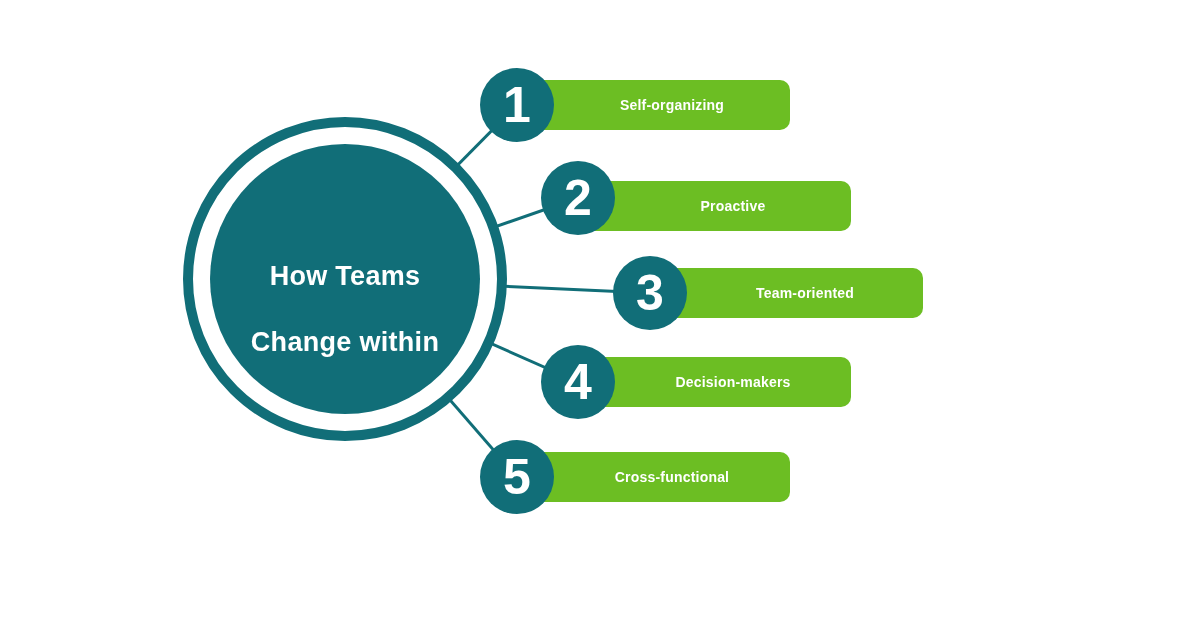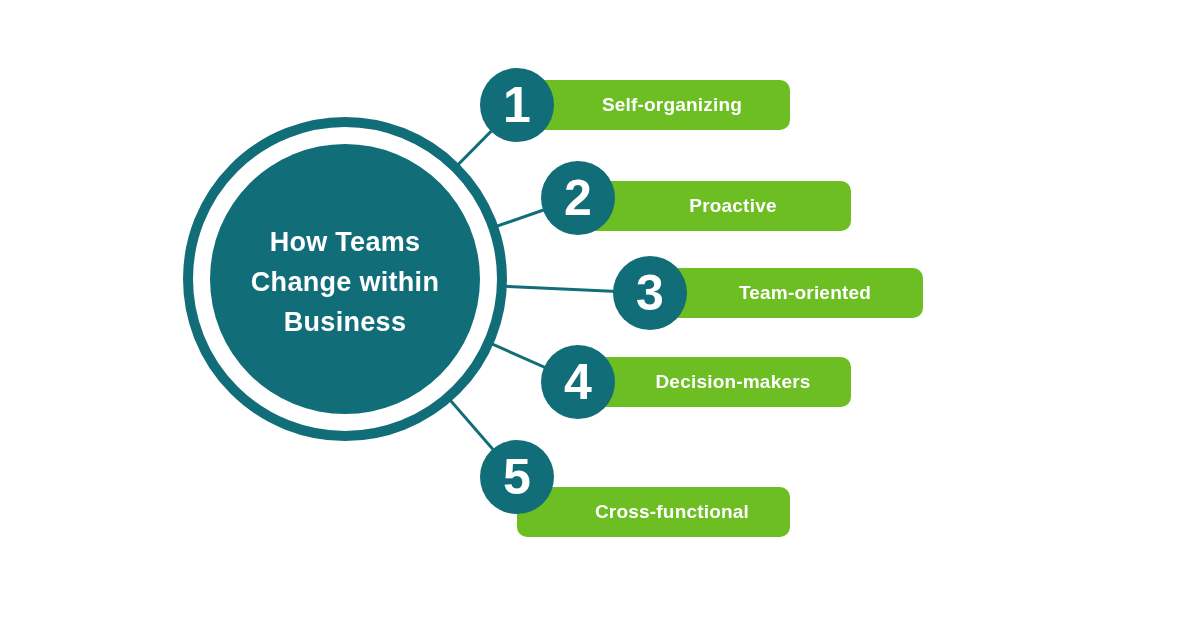--- a/index.html
+++ b/index.html
@@ -17,55 +17,55 @@
   }
   .stage{position:absolute;left:0;top:0;width:1200px;height:630px;}
   svg.wires{position:absolute;left:0;top:0;}
 
   
   .hub-title{
     position:absolute;
     left:205px; top:202px;
     width:280px; height:160px;
     display:flex; flex-direction:column;
-    align-items:center; justify-content:center;
+    align-items:center; justify-content:flex-end;
     text-align:center;
     color:var(--text-on-fill);
     font-size:27px; font-weight:700;
-    line-height:40px; letter-spacing:.3px;
+    line-height:40px; letter-spacing:.3px;gap:26px;
   }
 
   
   .item{position:absolute;left:0;top:0;}
   .bar{
     position:absolute;
     height:50px; width:273px;
     background:var(--green);
     border-radius:10px;
     display:flex; align-items:center; justify-content:center;
     padding-left:37px;
     color:var(--text-on-fill);
-    font-size:19px; font-weight:700;
+    font-size:14px; font-weight:700;
     letter-spacing:.2px;
   }
   .num{
     position:absolute;
     width:74px; height:74px;
     border-radius:50%;
     background:var(--teal);
     color:var(--text-on-fill);
     display:flex; align-items:center; justify-content:center;
     font-size:50px; font-weight:700; line-height:1;
   }
   
   .i1 .bar{left:517px; top:80px;}  .i1 .num{left:480px; top:68px;}
   .i2 .bar{left:578px; top:181px;} .i2 .num{left:541px; top:161px;}
   .i3 .bar{left:650px; top:268px;justify-content:center;} .i3 .num{left:613px; top:256px;}
   .i4 .bar{left:578px; top:357px;align-items:center;} .i4 .num{left:541px; top:345px;}
-  .i5 .bar{left:517px; top:452px;margin-top:35px;} .i5 .num{left:480px; top:440px;}
+  .i5 .bar{left:517px; top:452px;} .i5 .num{left:480px; top:440px;}
 </style>
 </head>
 <body>
 
 <div class="stage">
 
   <svg class="wires" width="1200" height="630" viewBox="0 0 1200 630">
 
     <line x1="345" y1="279" x2="517" y2="105" stroke="var(--teal)" stroke-width="3"></line>
     <line x1="345" y1="279" x2="578" y2="198" stroke="var(--teal)" stroke-width="3"></line>
@@ -73,21 +73,20 @@
     <line x1="345" y1="279" x2="578" y2="382" stroke="var(--teal)" stroke-width="3"></line>
     <line x1="345" y1="279" x2="517" y2="477" stroke="var(--teal)" stroke-width="3"></line>
 
     <circle cx="345" cy="279" r="157" fill="#ffffff" stroke="var(--teal)" stroke-width="10"></circle>
     <circle cx="345" cy="279" r="135" fill="var(--teal)"></circle>
   </svg>
 
   <div class="hub-title">
     <div>How Teams</div>
     <div>Change within</div>
-    <div>Business</div>
   </div>
 
   <div class="item i1">
     <div class="bar">
       <span>Self-organizing</span>
     </div>
     <div class="num">
       <span>1</span>
     </div>
   </div>

